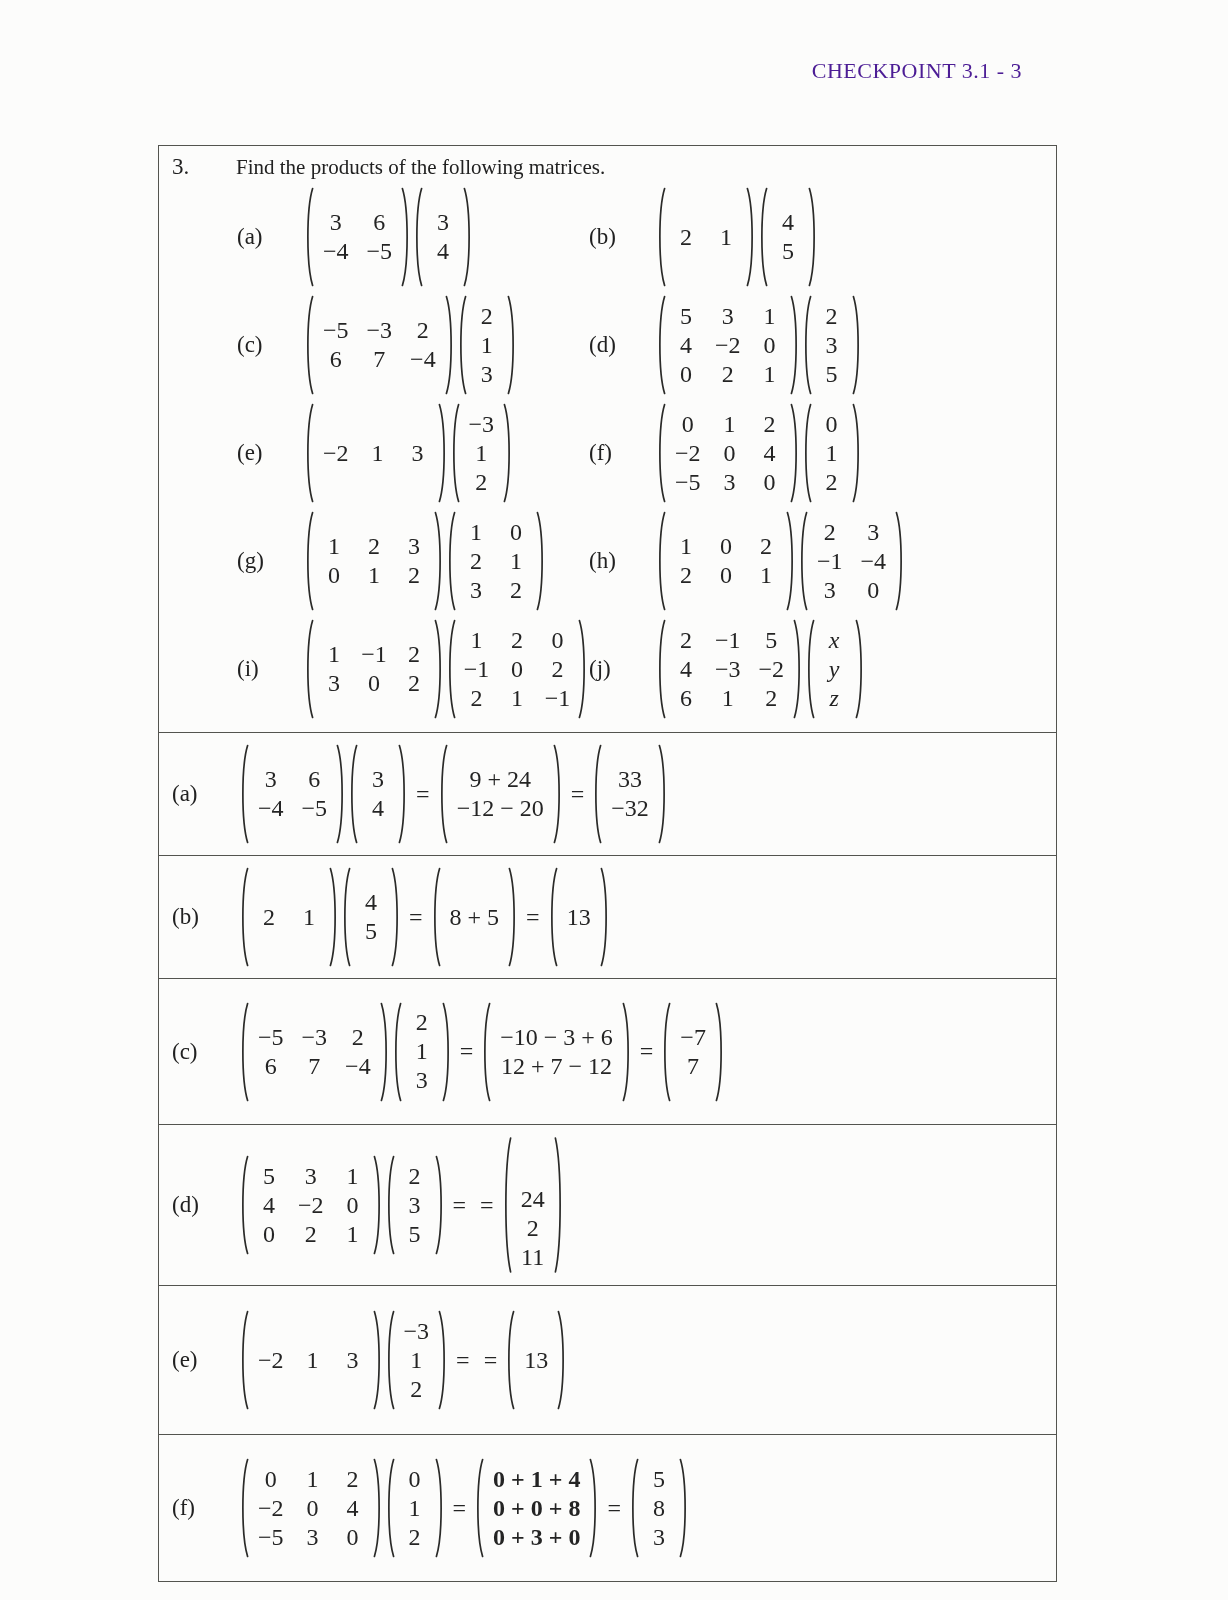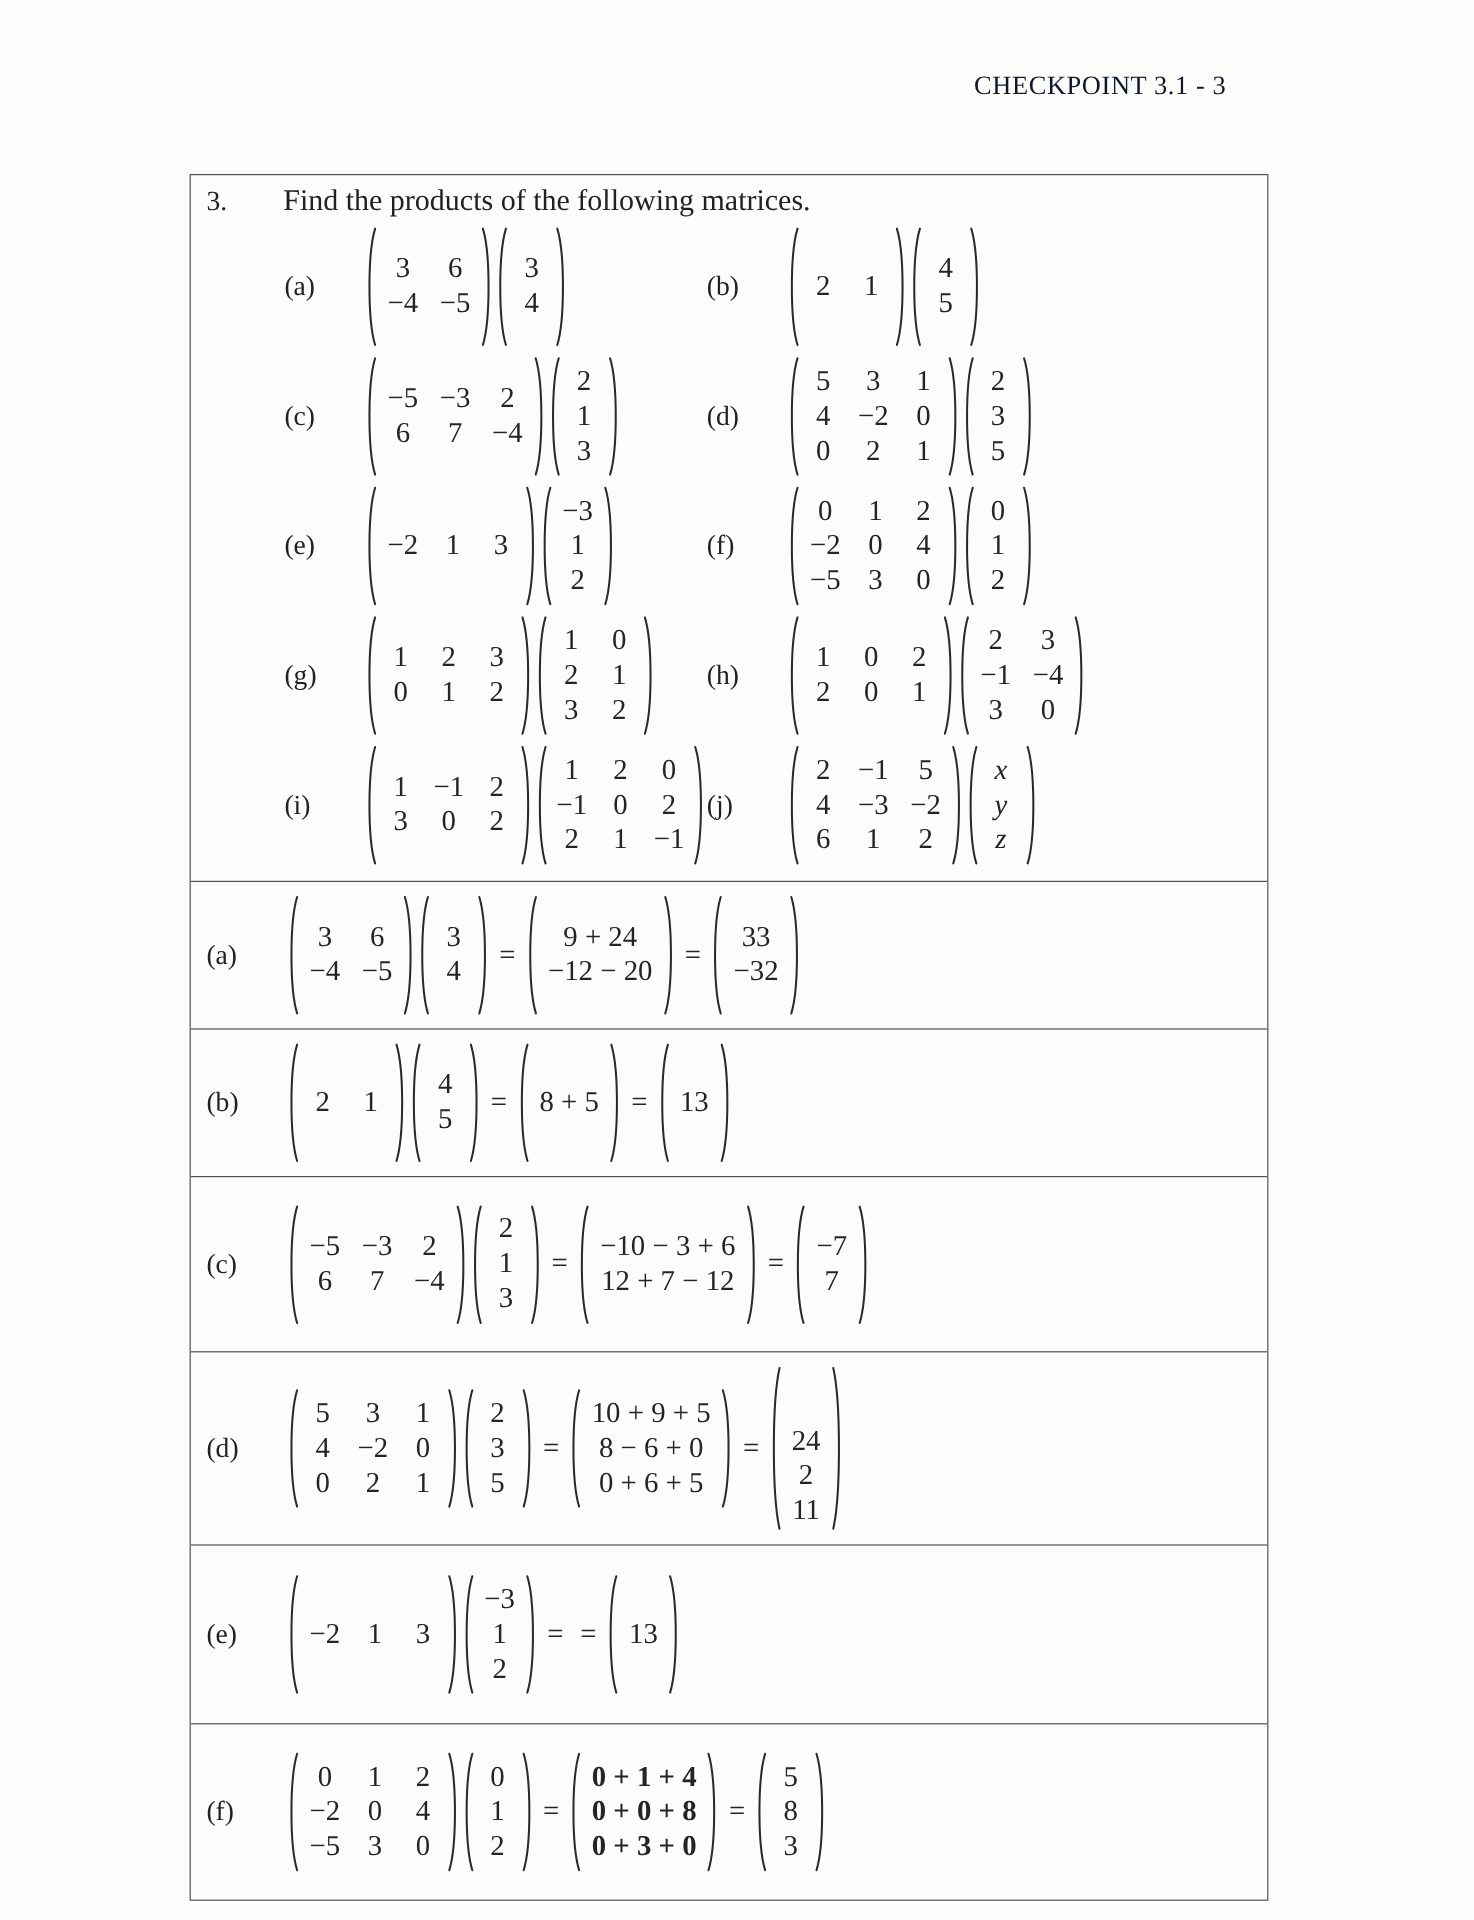--- a/index.html
+++ b/index.html
@@ -3,34 +3,34 @@
 <meta charset="utf-8">
 <style>
   html,body{margin:0;padding:0;}
   body{
     width:1228px;height:1600px;position:relative;overflow:hidden;
     background:#fcfcfb;color:#212121;
     font-family:"Liberation Serif", serif;
   }
   .scan-header{
     position:absolute;top:58px;left:0;width:1022px;text-align:right;
-    font-size:22px;letter-spacing:.5px;color:#0f172a;
+    font-size:22px;letter-spacing:.5px;color:#4c1d95;
   }
   .worksheet{
     position:absolute;left:158px;top:145px;width:897px;
     border:1.6px solid #53544f;background:transparent;
   }
   .row{border-top:1.4px solid #53544f;}
   .row:first-child{border-top:none;}
 
   
   .problem-row{padding:8px 0 10px;}
   .problem-head{display:flex;align-items:baseline;}
   .problem-number{padding-left:13px;width:64px;font-size:23px;flex:none;}
-  .problem-prompt{font-size:25px;}
+  .problem-prompt{font-size:21px;}
   .parts-grid{
     margin-left:78px;margin-top:4px;
     display:grid;grid-template-columns:352px 1fr;
     row-gap:2px;
   }
   .part{display:flex;align-items:center;min-height:84px;}
   .part-label{width:66px;font-size:23px;flex:none;}
 
   
   .equation{display:inline-flex;align-items:center;}
@@ -628,33 +628,20 @@
           <span class="mcells" style="grid-template-columns: repeat(1, auto);">
             <span class="mcell">2</span>
             <span class="mcell">3</span>
             <span class="mcell">5</span>
           </span>
           <svg viewBox="0 0 10 100" preserveAspectRatio="none" class="mparen">
             <path d="M1.4 1.5 C7.7 22 7.7 78 1.4 98.5" fill="none" stroke="#2a2a28" stroke-width="1.7" stroke-linecap="round" vector-effect="non-scaling-stroke"></path>
           </svg>
         </span>
         <span class="mt">=</span>
-        <span class="matrix">
-          <svg viewBox="0 0 10 100" preserveAspectRatio="none" class="mparen">
-            <path d="M8.6 1.5 C2.3 22 2.3 78 8.6 98.5" fill="none" stroke="#2a2a28" stroke-width="1.7" stroke-linecap="round" vector-effect="non-scaling-stroke"></path>
-          </svg>
-          <span class="mcells" style="grid-template-columns: repeat(1, auto);">
-            <span class="mcell">10 + 9 + 5</span>
-            <span class="mcell">8 − 6 + 0</span>
-            <span class="mcell">0 + 6 + 5</span>
-          </span>
-          <svg viewBox="0 0 10 100" preserveAspectRatio="none" class="mparen">
-            <path d="M1.4 1.5 C7.7 22 7.7 78 1.4 98.5" fill="none" stroke="#2a2a28" stroke-width="1.7" stroke-linecap="round" vector-effect="non-scaling-stroke"></path>
-          </svg>
-        </span>
         <span class="mt">=</span>
         <span class="matrix">
           <svg viewBox="0 0 10 100" preserveAspectRatio="none" class="mparen">
             <path d="M8.6 1.5 C2.3 22 2.3 78 8.6 98.5" fill="none" stroke="#2a2a28" stroke-width="1.7" stroke-linecap="round" vector-effect="non-scaling-stroke"></path>
           </svg>
           <span class="mcells" style="grid-template-columns: repeat(1, auto); margin-top: 47px;">
             <span class="mcell">24</span>
             <span class="mcell">2</span>
             <span class="mcell">11</span>
           </span>

